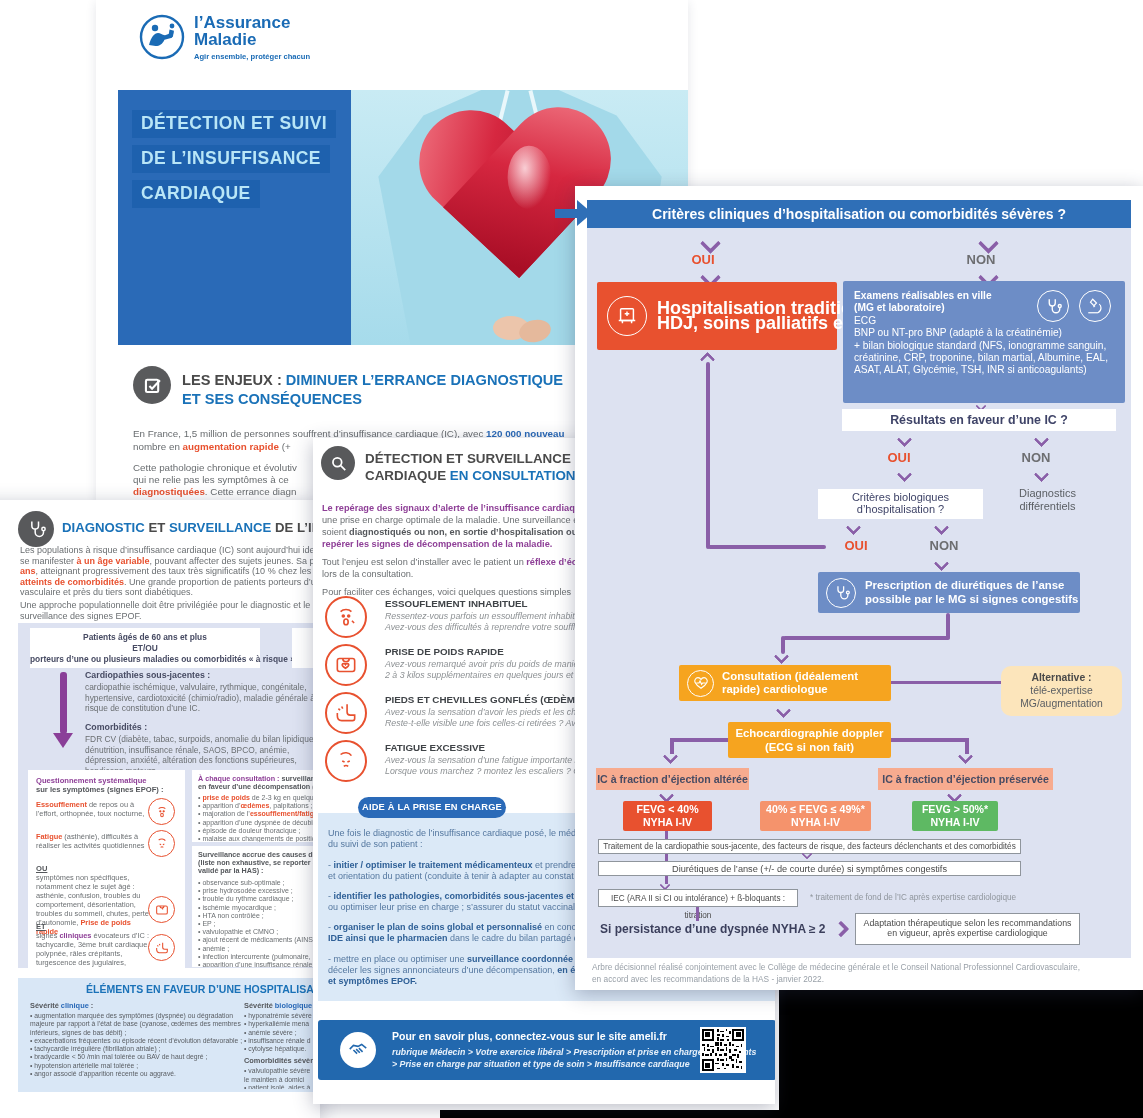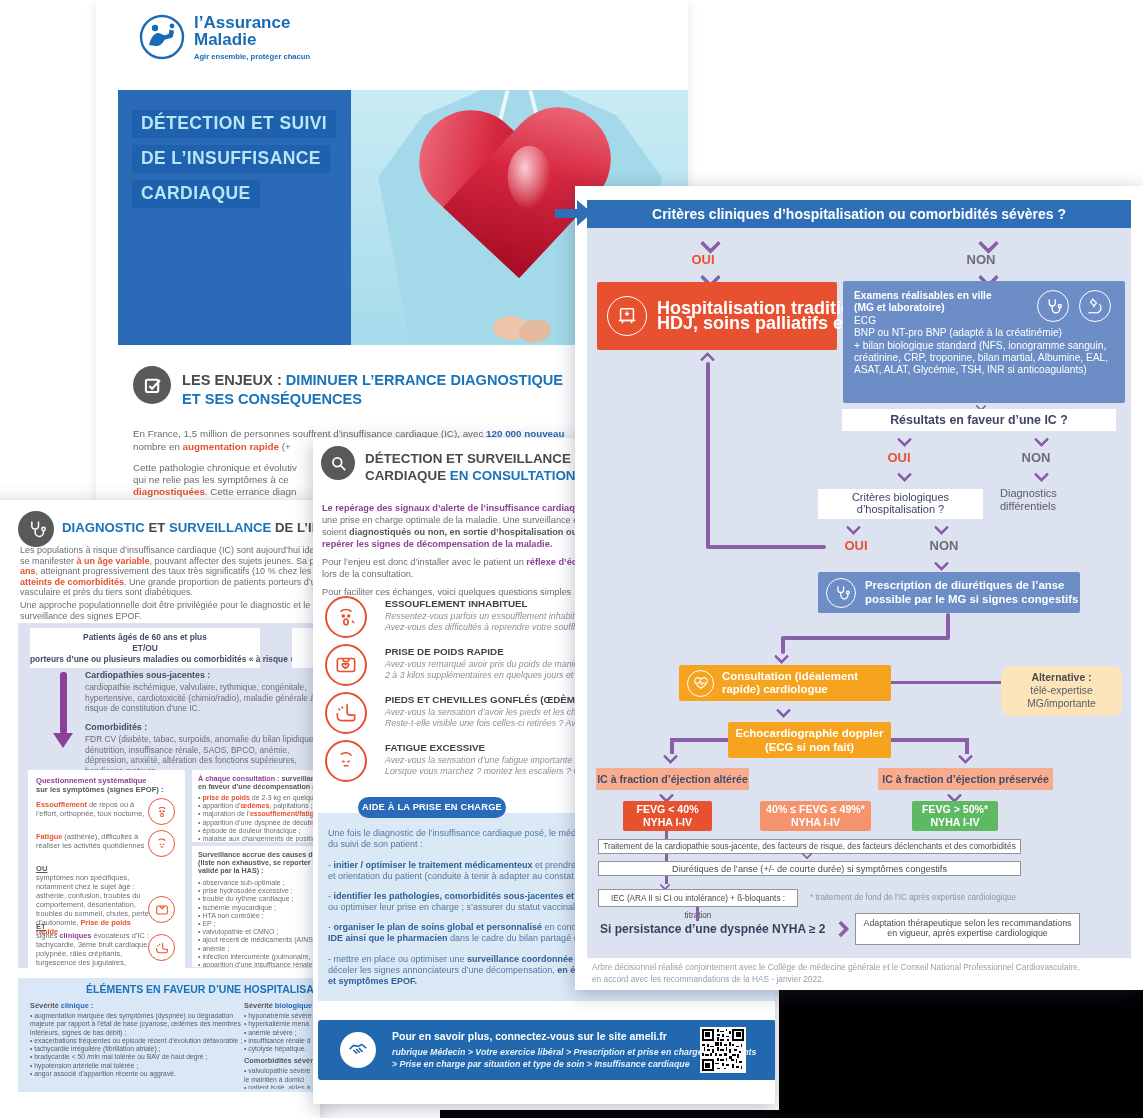--- a/index.html
+++ b/index.html
@@ -314,21 +314,21 @@
   <div class="abs p3-title" style="left:52px;top:13px">DÉTECTION ET SURVEILLANCE DES S</div>
   <div class="abs p3-title" style="left:52px;top:30px"><span class="td">CARDIAQUE </span><span class="tb">EN CONSULTATION</span></div>
 
   <div class="intro" style="left:9px;top:64px">
         <div class="ln"><span class="bp">Le repérage des signaux d’alerte de l’insuffisance cardiaque (EP</span></div>
         <div class="ln"><span>une prise en charge optimale de la maladie. Une surveillance est à</span></div>
         <div class="ln"><span>soient </span><span class="bd">diagnostiqués ou non, en sortie d’hospitalisation ou non,</span></div>
         <div class="ln"><span class="bp">repérer les signes de décompensation de la maladie.</span></div>
       </div>
   <div class="intro" style="left:9px;top:118px">
-        <div class="ln"><span>Pour l’enjeu est donc d’installer avec le patient un </span><span class="bp">réflexe d’échang</span></div>
+        <div class="ln"><span>Tout l’enjeu est selon d’installer avec le patient un </span><span class="bp">réflexe d’échang</span></div>
         <div class="ln"><span>lors de la consultation.</span></div>
       </div>
   <div class="intro" style="left:9px;top:148px">
         <div class="ln"><span>Pour faciliter ces échanges, voici  quelques questions simples</span></div>
       </div>
 
   <div class="sicon" style="left:12px;top:158px">
     <svg width="26" height="26" viewBox="0 0 24 24" fill="none" stroke="#e8512f" stroke-width="1.5">
           <path d="M7 7c2.5-2.5 7.5-2.5 10 0"></path>
           <circle cx="9.5" cy="11" r=".9" fill="#e8512f"></circle>
@@ -495,21 +495,21 @@
   <div class="ouinon oui" style="left:296px;top:264px;width:56px">OUI</div>
   <div class="chv" style="left:324px;top:283px"></div>
   <div class="chv" style="left:461px;top:248px"></div>
   <div class="ouinon non" style="left:433px;top:264px;width:56px">NON</div>
   <div class="chv" style="left:461px;top:283px"></div>
 
   <div class="wbox" style="left:243px;top:303px;width:165px;height:30px;font-weight:normal;font-size:11px;color:#3f4468;padding-top:2px">
         <div class="ln">Critères biologiques</div>
         <div class="ln">d’hospitalisation ?</div>
       </div>
-  <div class="abs" style="left:425px;top:301px;width:95px;font-size:11px;color:#5a5e63;line-height:13.4px">
+  <div class="abs" style="left:425px;top:301px;width:95px;font-size:11px;color:#5a5e63;text-align:center;line-height:13.4px">
         <div class="ln">Diagnostics</div>
         <div class="ln">différentiels</div>
       </div>
 
   <div class="chv" style="left:273px;top:336px"></div>
   <div class="ouinon oui" style="left:253px;top:352px;width:56px">OUI</div>
   <div class="chv" style="left:361px;top:336px"></div>
   <div class="ouinon non" style="left:341px;top:352px;width:56px">NON</div>
   <div class="chv" style="left:361px;top:372px"></div>
 
@@ -545,21 +545,21 @@
     </span>
     <div style="font-size:11.4px;line-height:13.5px">
           <div class="ln">Consultation (idéalement</div>
           <div class="ln">rapide) cardiologue</div>
         </div>
   </div>
   <div class="pl" style="left:316px;top:495px;width:110px;height:3px"></div>
   <div class="abs alt" style="left:426px;top:480px;width:121px;height:50px;background:#fce5bb;border-radius:10px;text-align:center;padding-top:5px">
         <div class="ln">Alternative :</div>
         <div class="ln">télé-expertise</div>
-        <div class="ln">MG/importante</div>
+        <div class="ln">MG/augmentation</div>
       </div>
 
   <div class="chv" style="left:203px;top:519px"></div>
   <div class="fcbox" style="left:153px;top:536px;width:163px;height:36px;background:#f6a41f;text-align:center;font-size:11.4px;line-height:14px;padding-top:4px">
         <div class="ln">Echocardiographie doppler</div>
         <div class="ln">(ECG si non fait)</div>
       </div>
 
   <div class="pl" style="left:97px;top:552px;width:56px;height:4px"></div>
   <div class="pl" style="left:95px;top:552px;width:4px;height:16px"></div>

